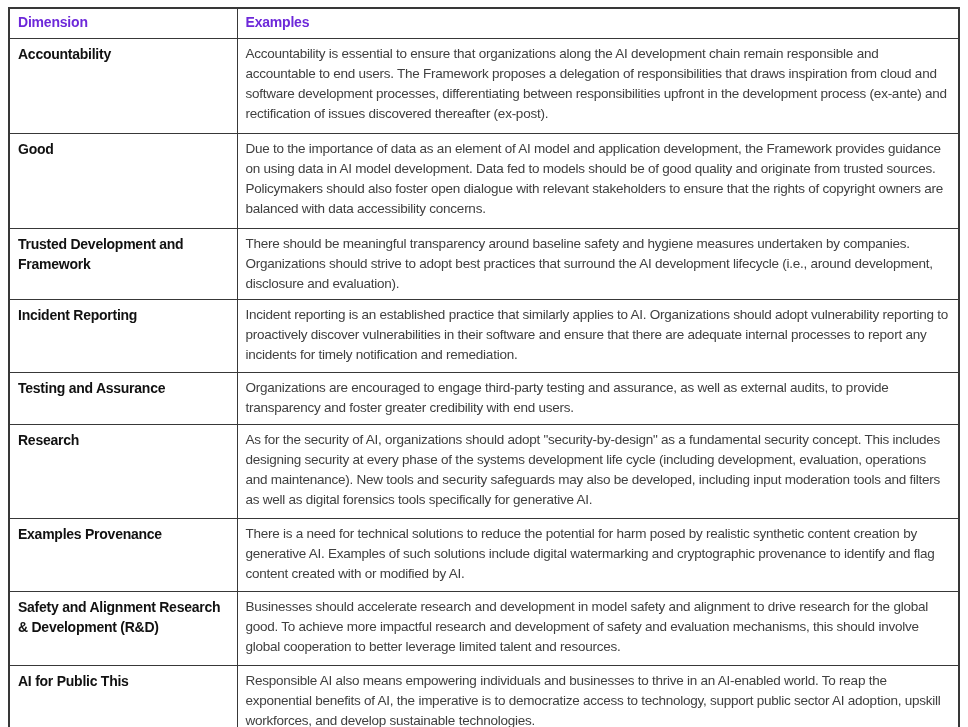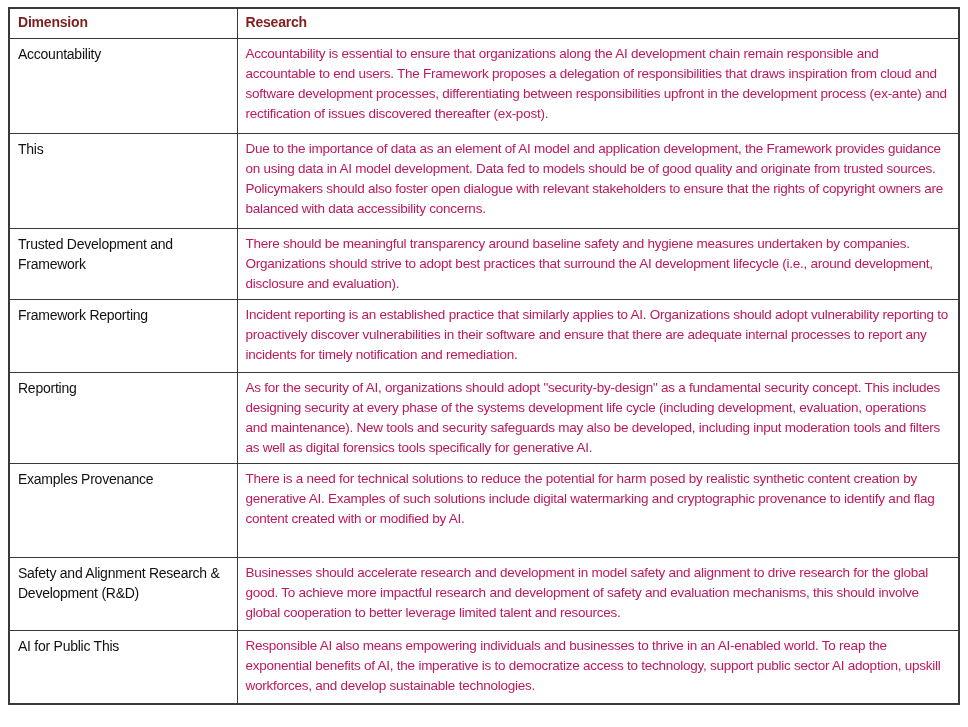--- a/index.html
+++ b/index.html
@@ -29,36 +29,36 @@
     box-sizing: border-box;
   }
   col.col-dimension { width: 228px; }
   col.col-details   { width: 722px; }
 
   thead tr { height: 30px; }
   th {
     padding: 5px 8px 4px 8px;
     font-size: 14px;
     font-weight: bold;
-    color: #7f1d1d;
+    color: #6d28d9;
     letter-spacing: -0.2px;
   }
   td {
     padding: 5px 10px 5px 8px;
     font-size: 13.5px;
     line-height: 20px;
     letter-spacing: -0.25px;
   }
   td.dimension-cell {
-    font-weight: normal;
+    font-weight: bold;
     color: #111111;
     font-size: 14px;
   }
   td.details-cell {
-    color: #be185d;
+    color: #404040;
     margin-left: 24px;
   }
   
   tbody tr:nth-child(1) { height: 95px; }
   tbody tr:nth-child(2) { height: 95px; }
   tbody tr:nth-child(3) { height: 53px; }
   tbody tr:nth-child(4) { height: 73px; }
   tbody tr:nth-child(5) { height: 52px; }
   tbody tr:nth-child(6) { height: 94px; }
   tbody tr:nth-child(7) { height: 73px; }
@@ -70,64 +70,72 @@
 
 <div class="page">
   <table class="dim-table">
     <colgroup>
       <col class="col-dimension">
       <col class="col-details">
     </colgroup>
     <thead>
       <tr>
         <th>Dimension</th>
-        <th>Research</th>
+        <th>Examples</th>
       </tr>
     </thead>
     <tbody>
   <tr>
     <td class="dimension-cell">
       <span>Accountability</span>
     </td>
     <td class="details-cell">
       <span>Accountability is essential to ensure that organizations along the AI development chain remain responsible and accountable to end users. The Framework proposes a delegation of responsibilities that draws inspiration from cloud and software development processes, differentiating between responsibilities upfront in the development process (ex-ante) and rectification of issues discovered thereafter (ex-post).</span>
     </td>
   </tr>
 
   <tr>
     <td class="dimension-cell">
-      <span>This</span>
+      <span>Good</span>
     </td>
     <td class="details-cell">
       <span>Due to the importance of data as an element of AI model and application development, the Framework provides guidance on using data in AI model development. Data fed to models should be of good quality and originate from trusted sources. Policymakers should also foster open dialogue with relevant stakeholders to ensure that the rights of copyright owners are balanced with data accessibility concerns.</span>
     </td>
   </tr>
 
   <tr>
     <td class="dimension-cell">
       <span>Trusted Development and Framework</span>
     </td>
     <td class="details-cell">
       <span>There should be meaningful transparency around baseline safety and hygiene measures undertaken by companies. Organizations should strive to adopt best practices that surround the AI development lifecycle (i.e., around development, disclosure and evaluation).</span>
     </td>
   </tr>
 
   <tr>
     <td class="dimension-cell">
-      <span>Framework Reporting</span>
+      <span>Incident Reporting</span>
     </td>
     <td class="details-cell">
       <span>Incident reporting is an established practice that similarly applies to AI. Organizations should adopt vulnerability reporting to proactively discover vulnerabilities in their software and ensure that there are adequate internal processes to report any incidents for timely notification and remediation.</span>
     </td>
   </tr>
 
+  <tr>
+    <td class="dimension-cell">
+      <span>Testing and Assurance</span>
+    </td>
+    <td class="details-cell">
+      <span>Organizations are encouraged to engage third-party testing and assurance, as well as external audits, to provide transparency and foster greater credibility with end users.</span>
+    </td>
+  </tr>
 
   <tr>
     <td class="dimension-cell">
-      <span>Reporting</span>
+      <span>Research</span>
     </td>
     <td class="details-cell">
       <span>As for the security of AI, organizations should adopt "security-by-design" as a fundamental security concept. This includes designing security at every phase of the systems development life cycle (including development, evaluation, operations and maintenance). New tools and security safeguards may also be developed, including input moderation tools and filters as well as digital forensics tools specifically for generative AI.</span>
     </td>
   </tr>
 
   <tr>
     <td class="dimension-cell">
       <span>Examples Provenance</span>
     </td>

